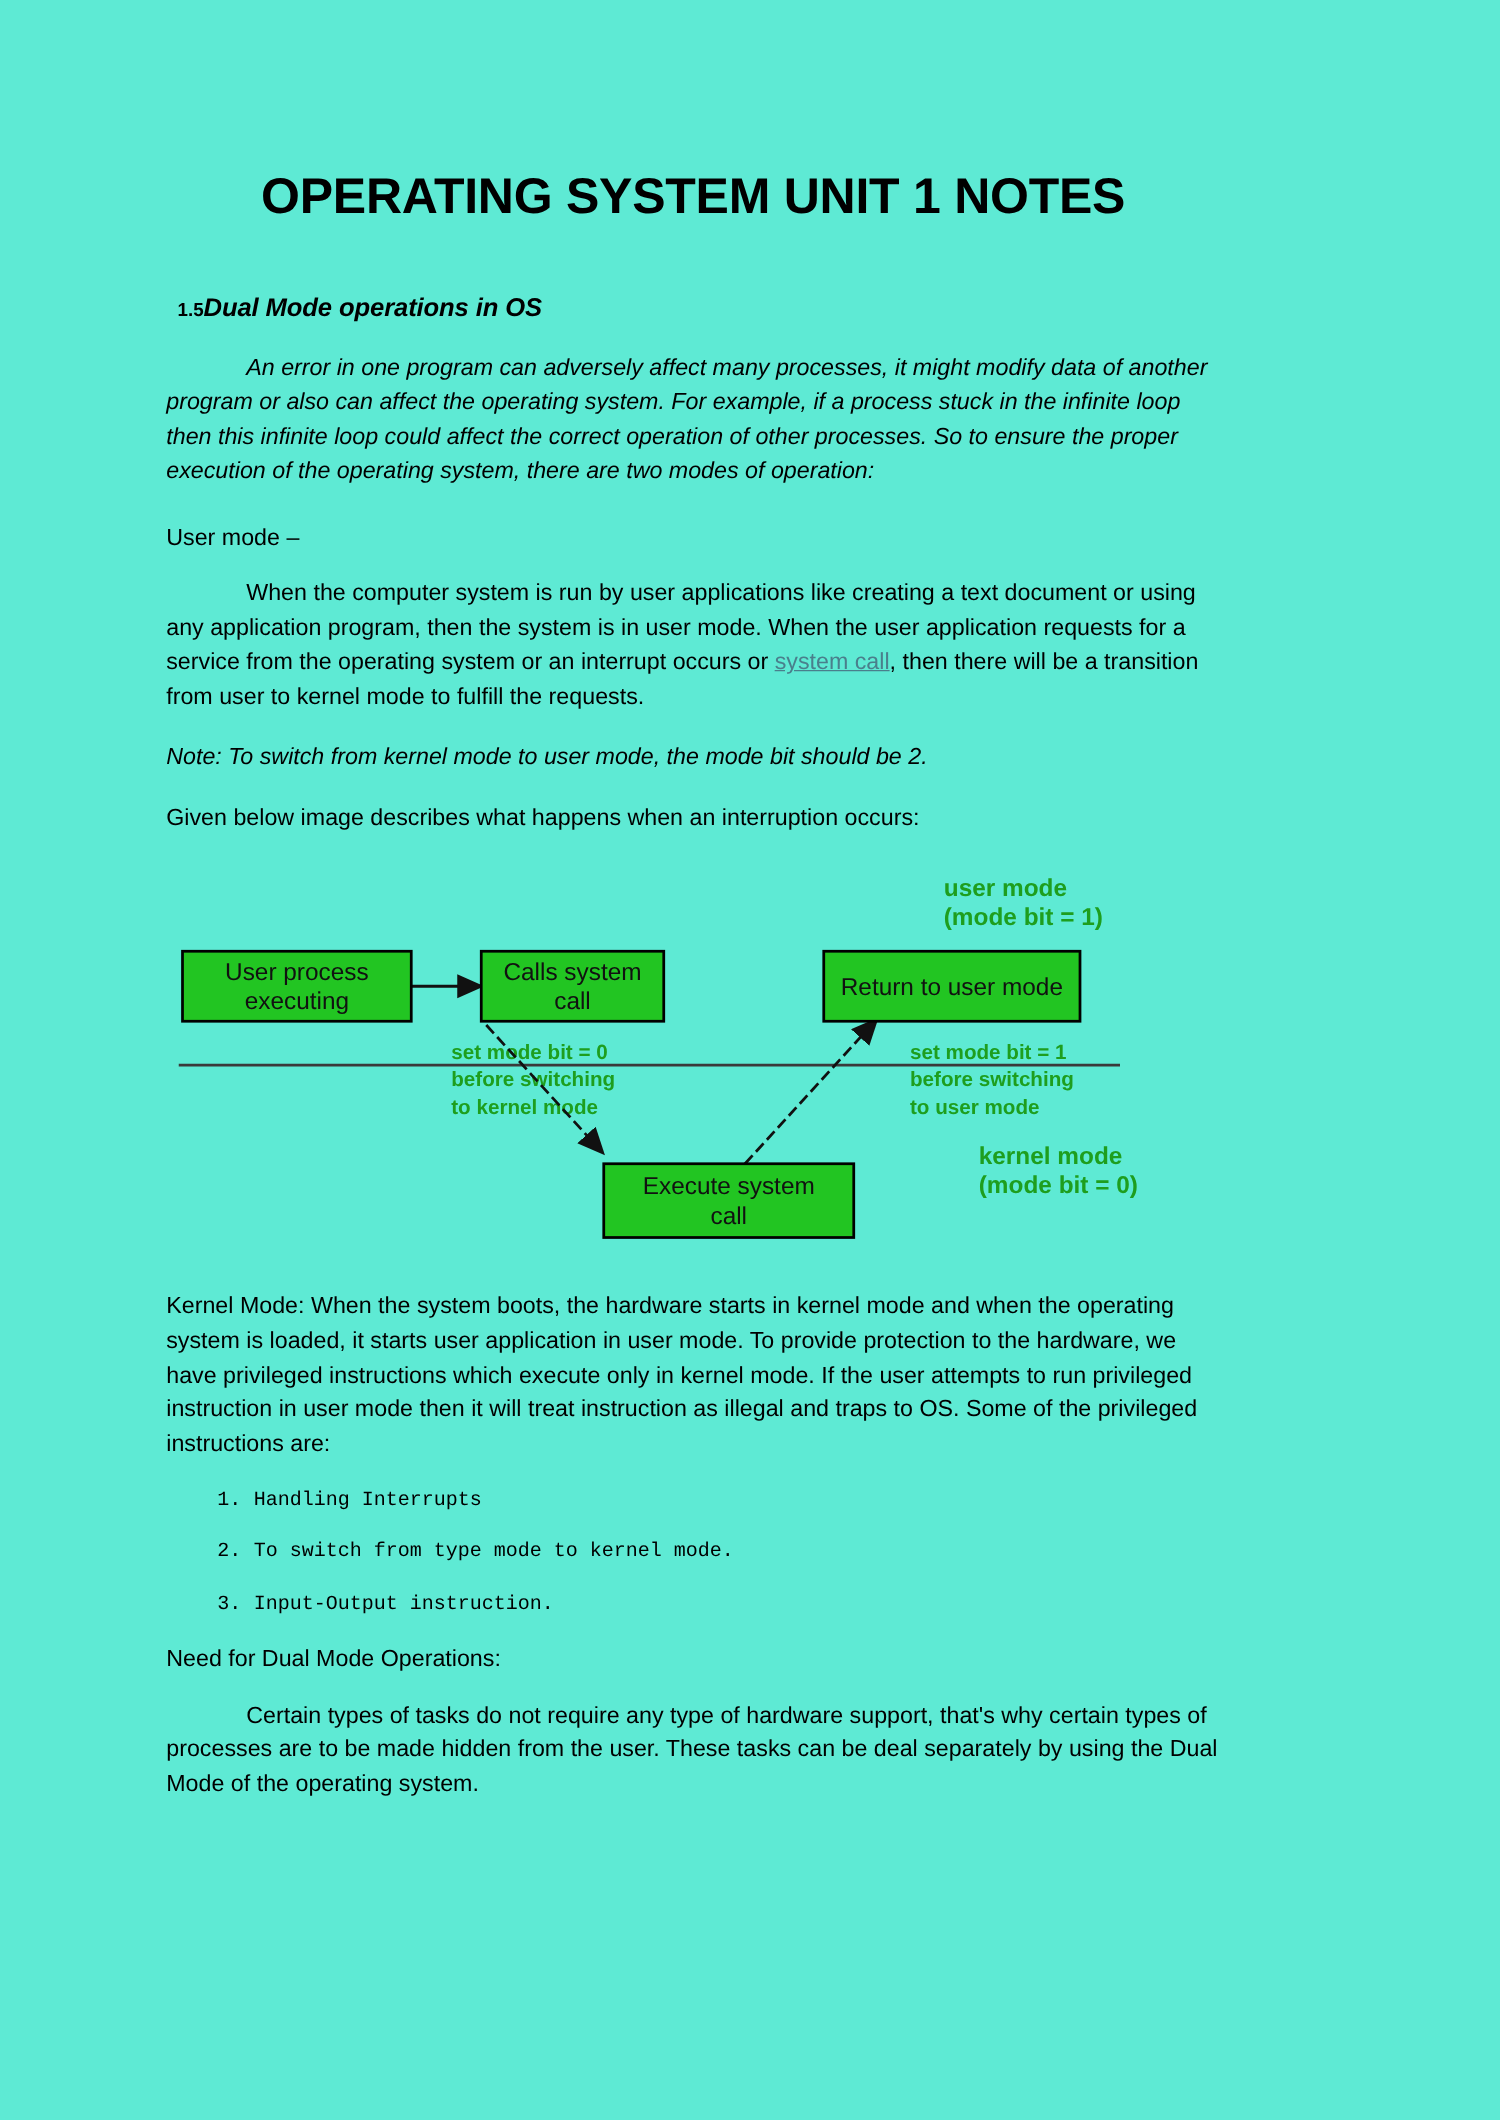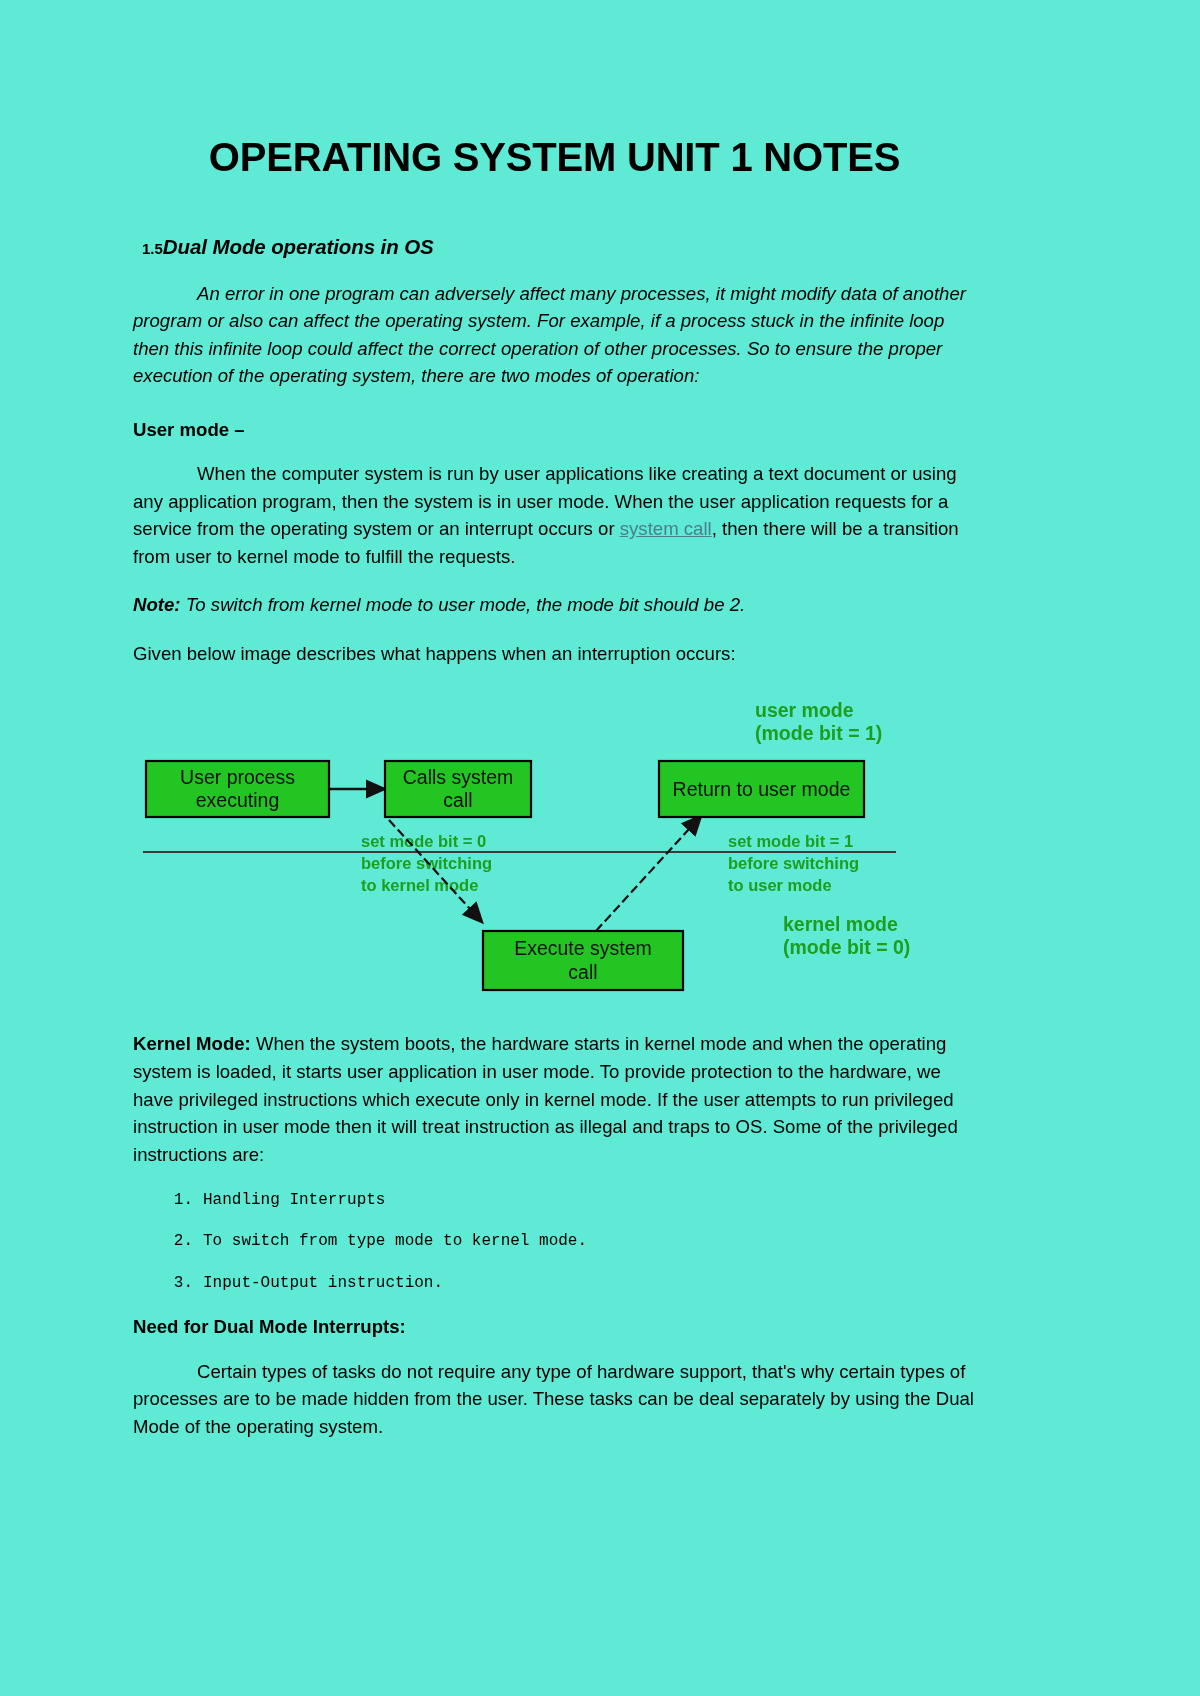--- a/index.html
+++ b/index.html
@@ -72,22 +72,22 @@
   }
   .indent {
     display: inline-block;
     width: 64px;
   }
 
   .gap-sm { height: 17px; }
   .gap-md { height: 21px; }
   .gap-lg { height: 26px; }
 
-  .bold { font-weight: bold; }
-  .bi { font-weight: bold; font-style: italic; }
+  .bold { font-weight: normal; }
+  .bi { font-weight: normal; font-style: italic; }
 
   a.link {
     color: #4a7f8c;
     text-decoration: underline;
     text-decoration-color: #4a7f8c;
   }
 
   
   .diagram-wrap {
     position: relative;
@@ -215,20 +215,20 @@
     <p class="body"><span class="bold">Kernel Mode:</span><span> When the system boots, the hardware starts in kernel mode and when the operating system is loaded, it starts user application in user mode. To provide protection to the hardware, we have privileged instructions which execute only in kernel mode. If the user attempts to run privileged instruction in user mode then it will treat instruction as illegal and traps to OS. Some of the privileged instructions are:</span></p>
 
     <div class="gap-md"></div>
 
     <ol class="numlist">
       <li>Handling Interrupts</li>
       <li>To switch from type mode to kernel mode.</li>
       <li>Input-Output instruction.</li>
     </ol>
 
-    <p class="body bold">Need for Dual Mode Interrupts:</p>
+    <p class="body bold">Need for Dual Mode Operations:</p>
 
     <div class="gap-sm"></div>
 
     <p class="body"><span class="indent"></span><span>Certain types of tasks do not require any type of hardware support, that's why certain types of processes are to be made hidden from the user. These tasks can be deal separately by using the Dual Mode of the operating system.</span></p>
 
   </div>
 </div>
 
 </body></html>

